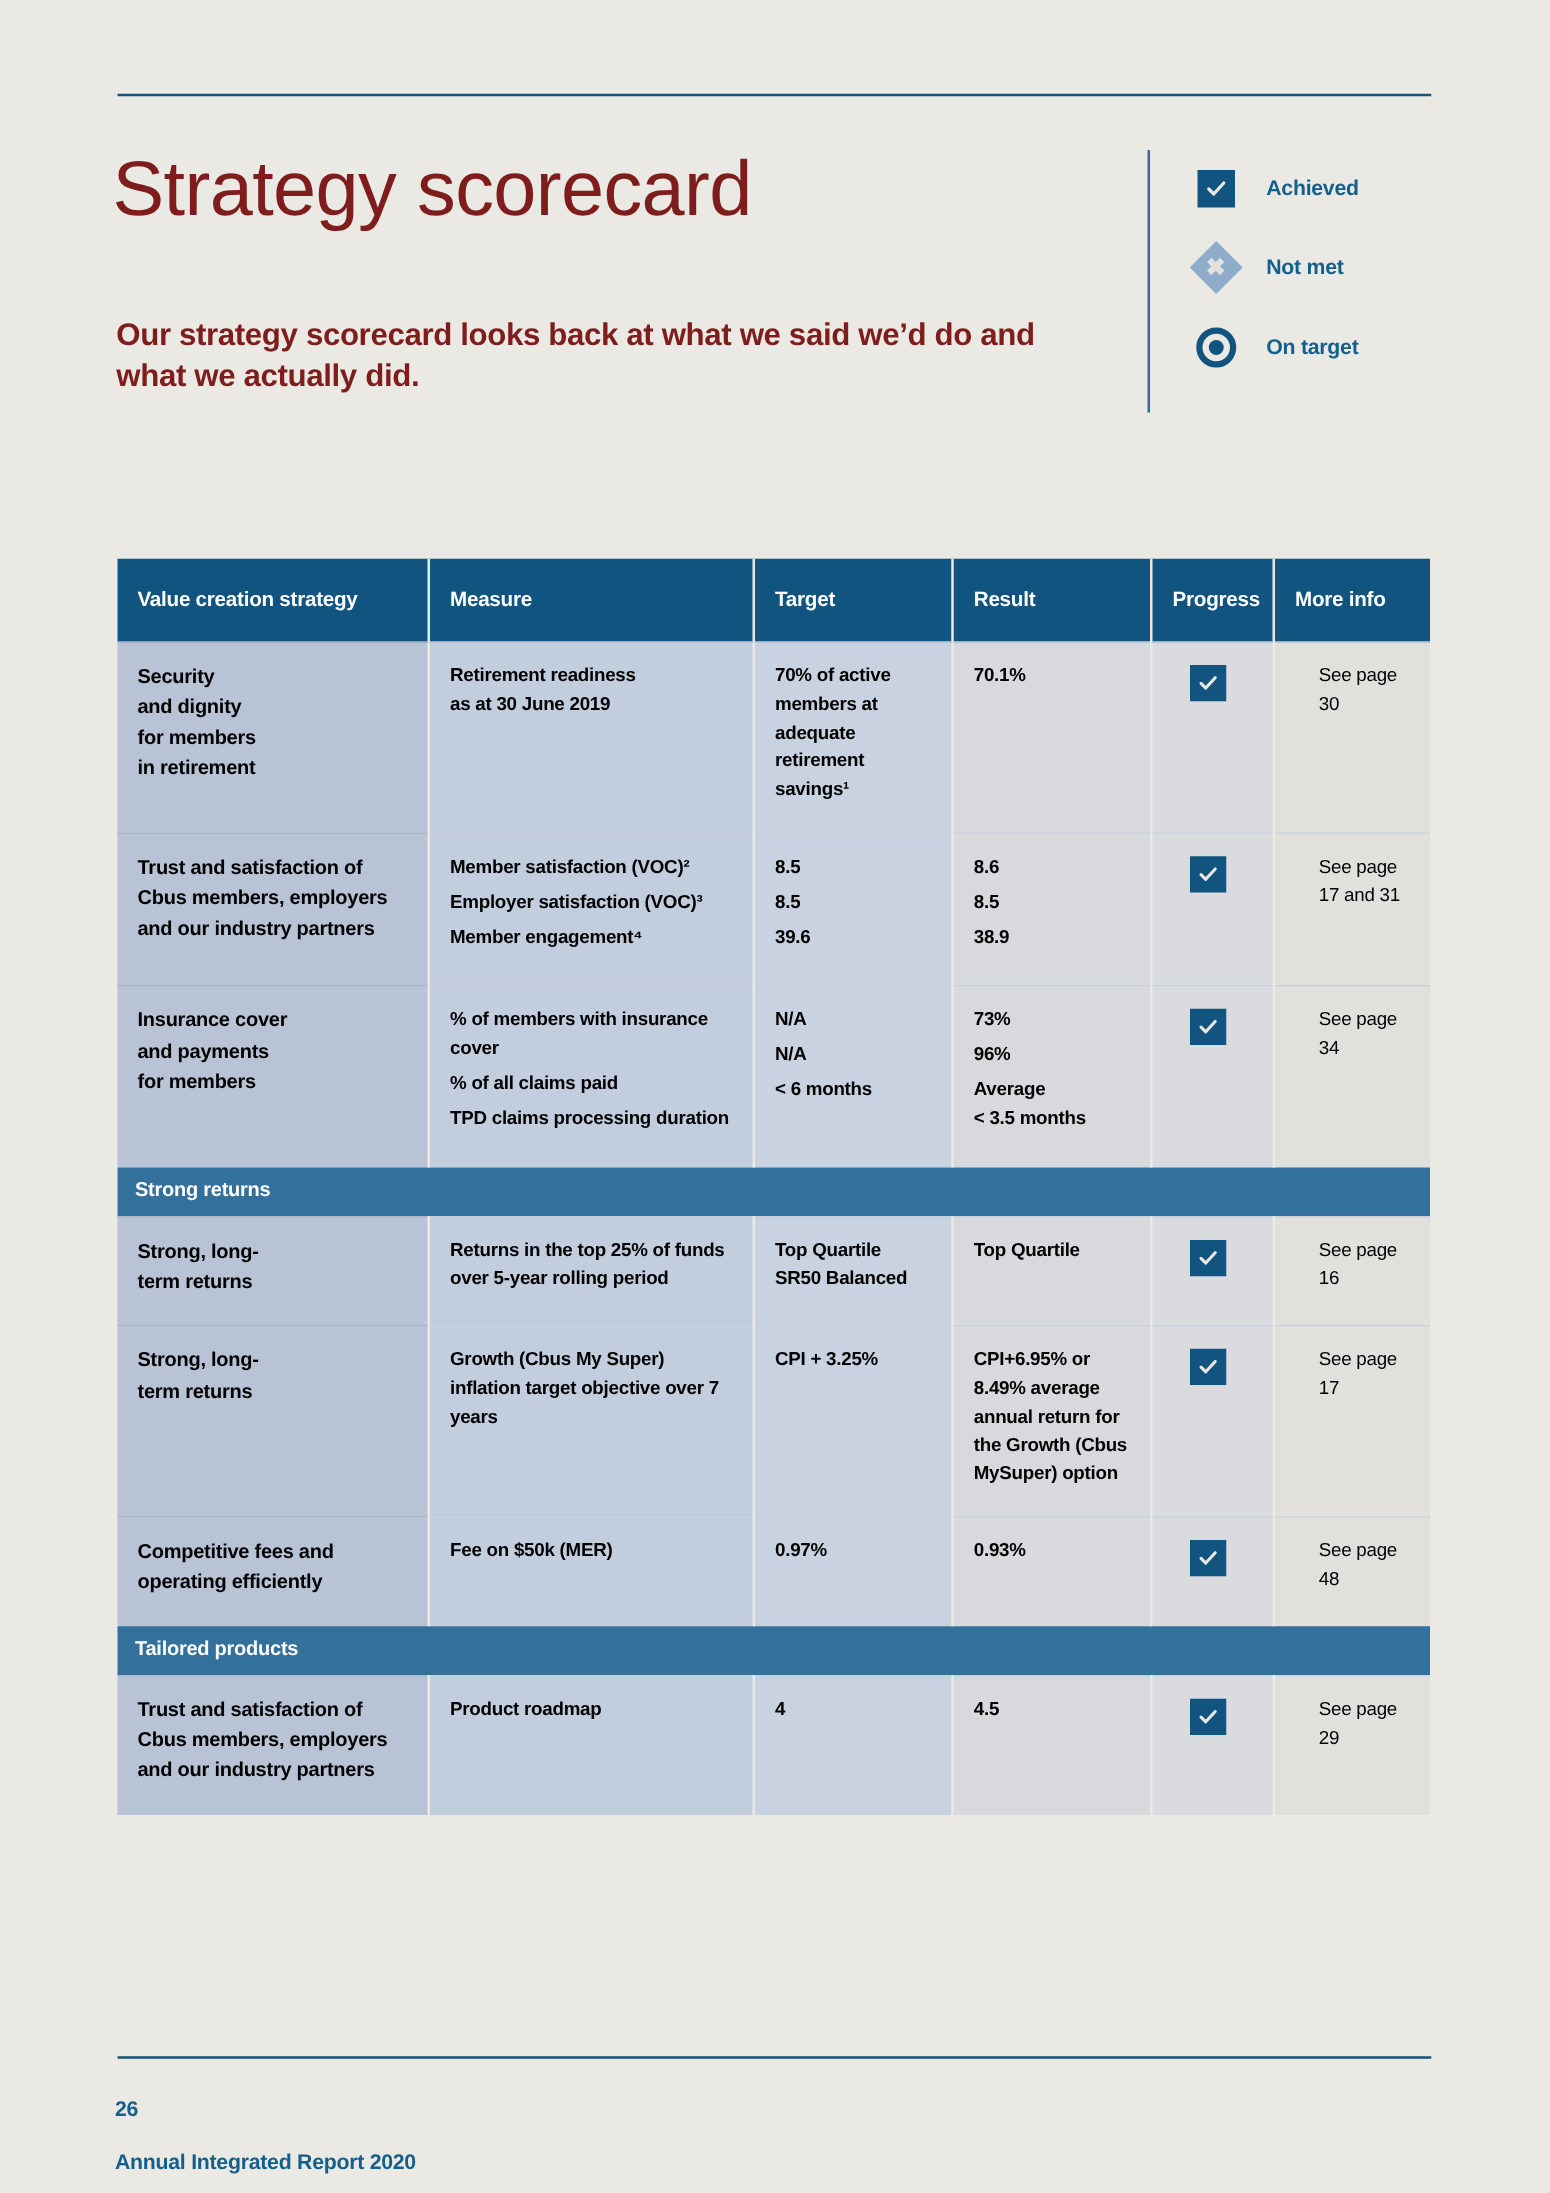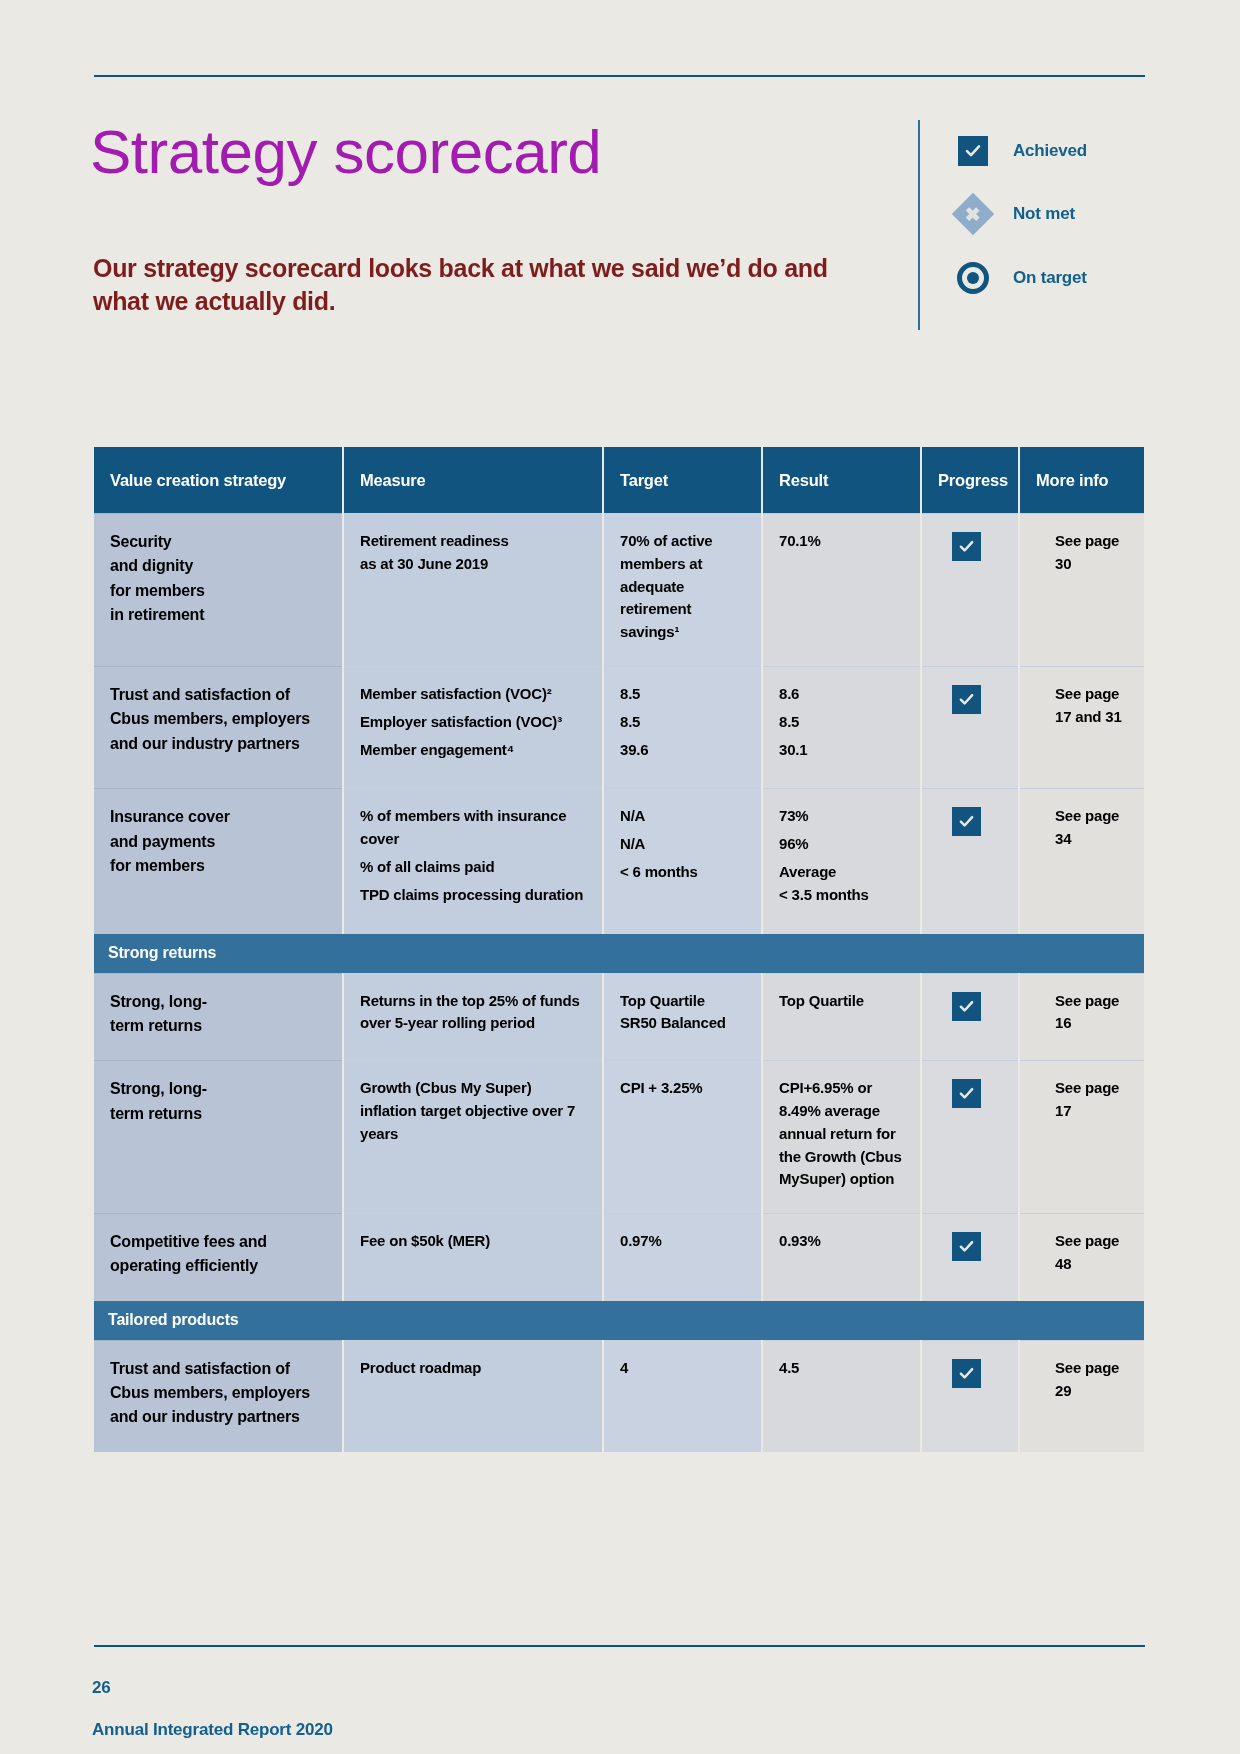--- a/index.html
+++ b/index.html
@@ -31,21 +31,21 @@
     background: #10547f;
   }
 
   
   .title {
     position: absolute;
     left: 90px; top: 119px;
     font-size: 62px;
     font-weight: 300;
     letter-spacing: -0.5px;
-    color: #a21caf;
+    color: #7f1d1d;
     line-height: 1.05;
     white-space: nowrap;
   }
   .subtitle {
     position: absolute;
     left: 93px; top: 252px;
     width: 740px;
     font-size: 25px;
     font-weight: 700;
     line-height: 1.30;
@@ -187,21 +187,21 @@
     letter-spacing: -0.2px;
     line-height: 1.52;
     padding: 16px 16px 22px 16px;
   }
   .row td:last-child { border-right: none; }
   .row td.strategy   { background: #b8c4d6; font-weight: 700; font-size: 16px; }
   .row td.measure    { background: #c2cdde; }
   .row td.target     { background: #c9d2e0; }
   .row td.result     { background: #d7d9dc; }
   .row td.progress   { background: #d9dbdf; text-align: left; padding-left: 30px; }
-  .row td.moreinfo   { background: #e1e0dc; font-weight: 700; padding-left: 35px; }
+  .row td.moreinfo   { background: #e1e0dc; font-weight: 400; padding-left: 35px; }
   .row td.strategy   { border-top-color: #a6b4c9; }
   .stack > div { margin-bottom: 14px; }
   .stack > div:last-child { margin-bottom: 0; }
   .stack.tight > div { margin-bottom: 5px; }
 
   .cellcheck {
     width: 29px; height: 29px;
     background: #10547f;
     display: flex; align-items: center; justify-content: center;
     margin-top: 2px;
@@ -359,21 +359,21 @@
           </td>
           <td class="result">
             <div class="stack tight">
               <div>
                 <div>8.6</div>
               </div>
               <div>
                 <div>8.5</div>
               </div>
               <div>
-                <div>30.1</div>
+                <div>38.9</div>
               </div>
             </div>
           </td>
           <td class="progress">
             <div class="cellcheck">
               <svg width="17" height="17" viewBox="0 0 18 18">
                 <path d="M3 9.2 L7 13.2 L15 4.4" stroke="#e9e8e3" stroke-width="2.6" fill="none" stroke-linecap="round" stroke-linejoin="round"></path>
               </svg>
             </div>
           </td>

